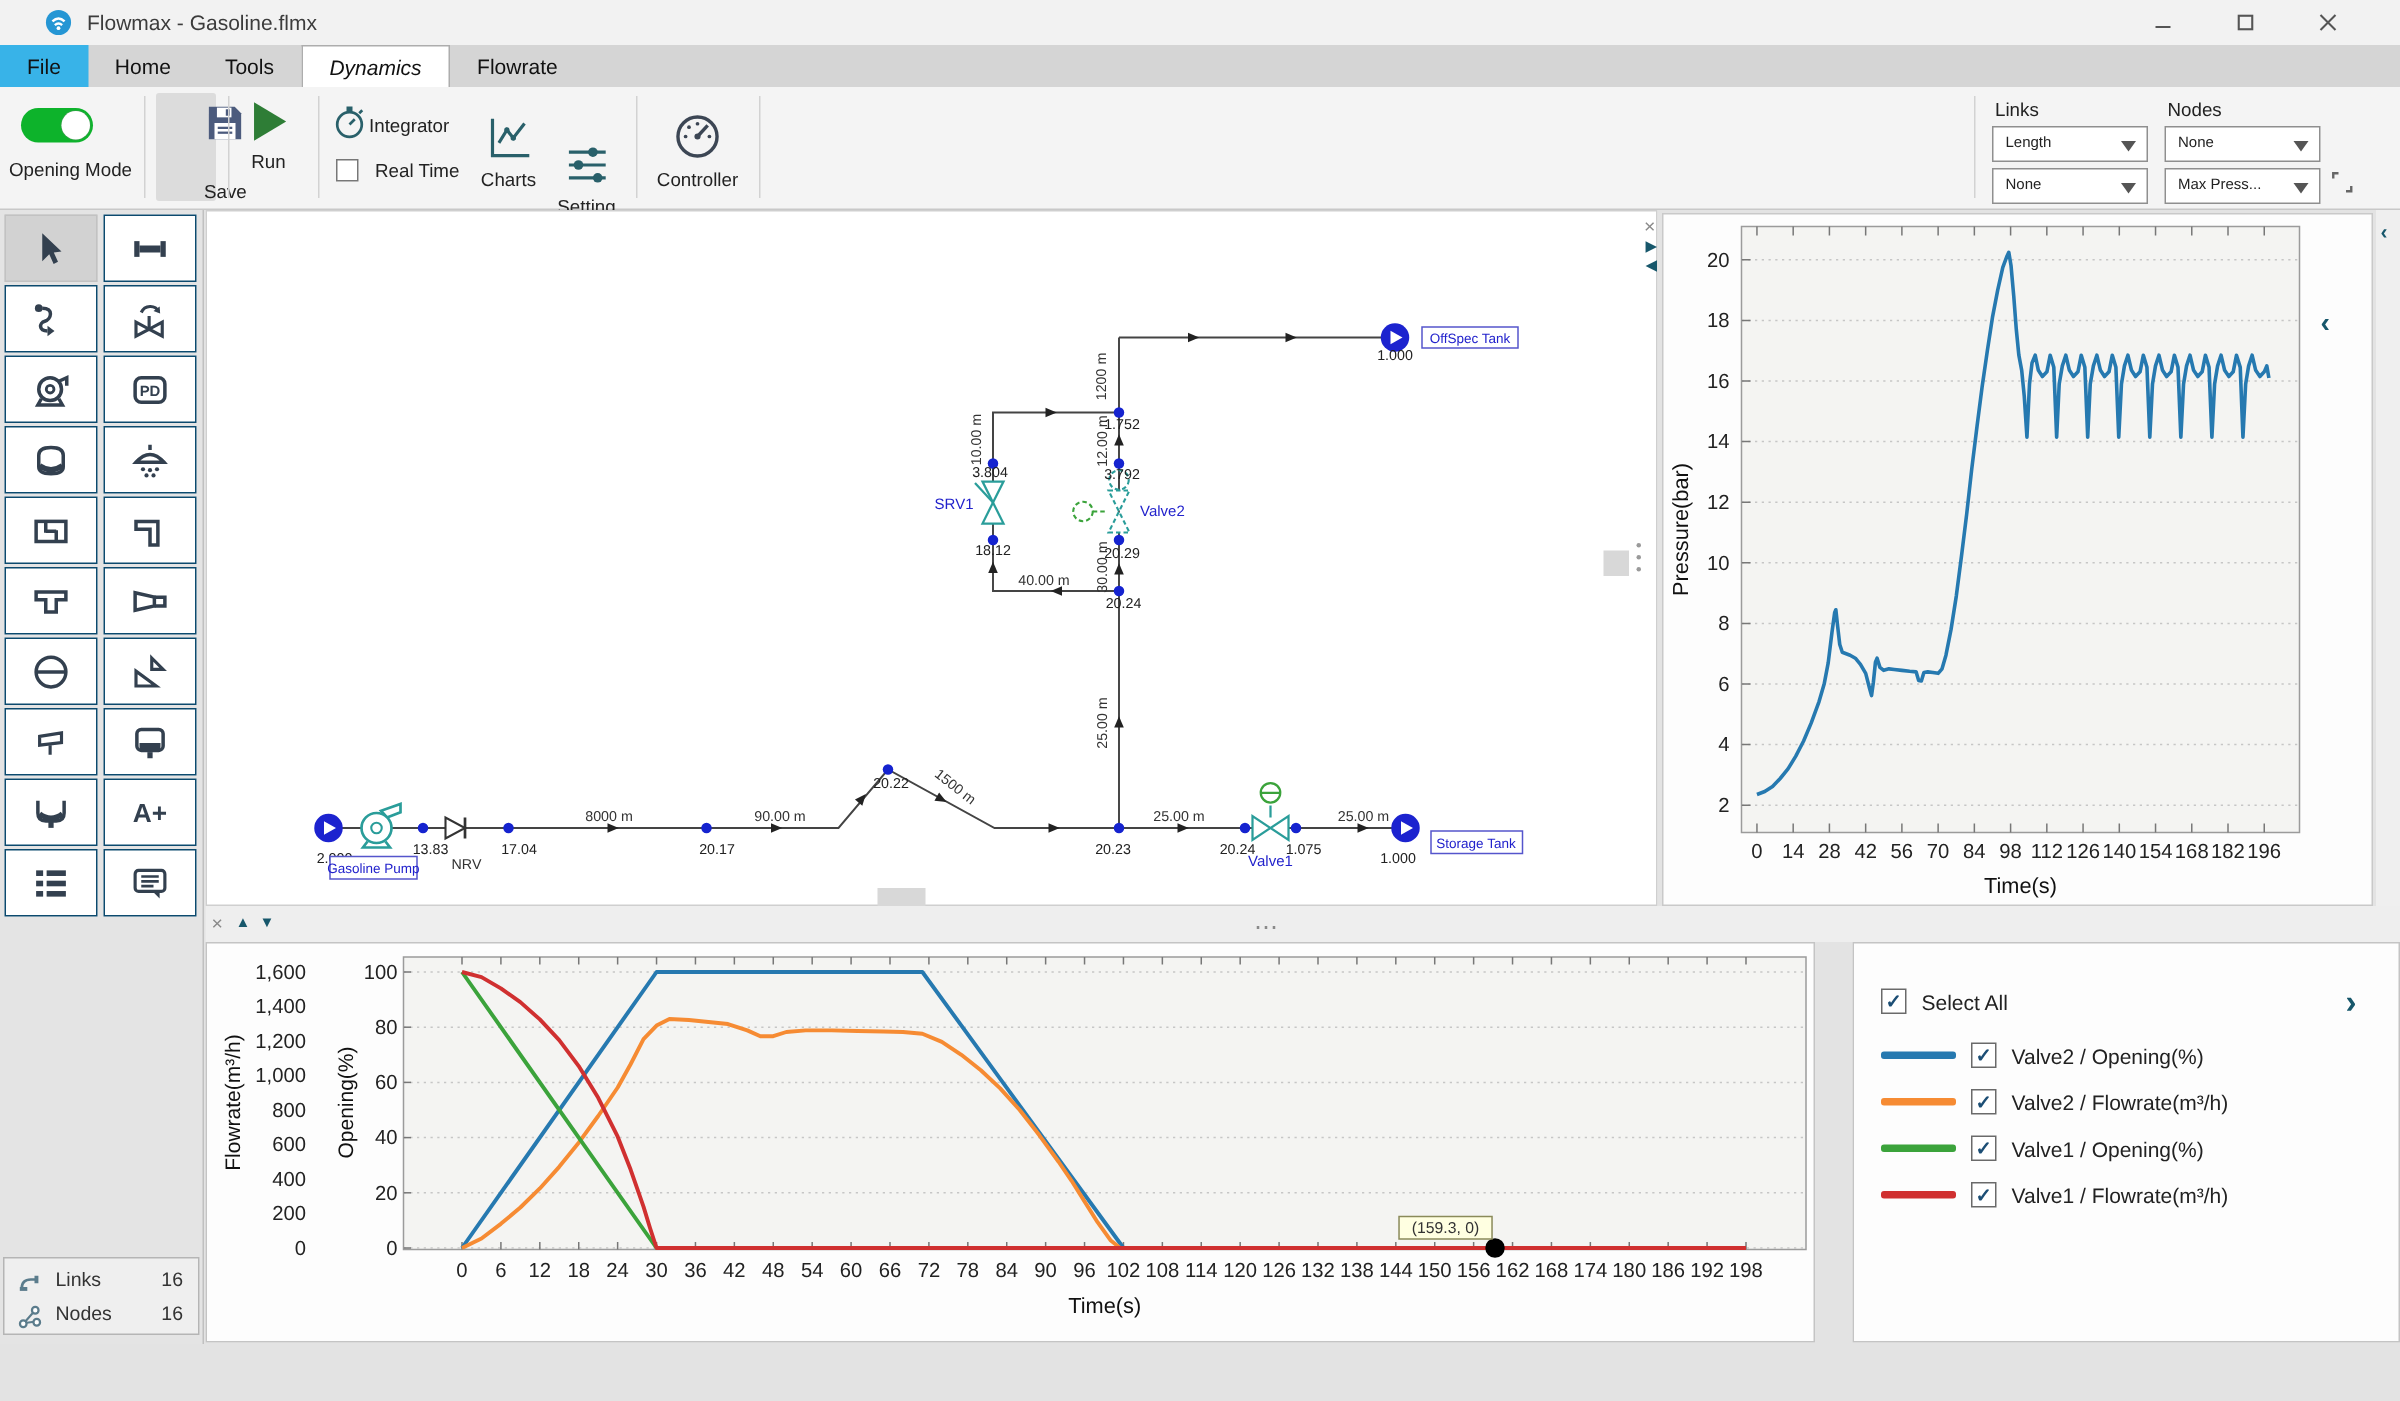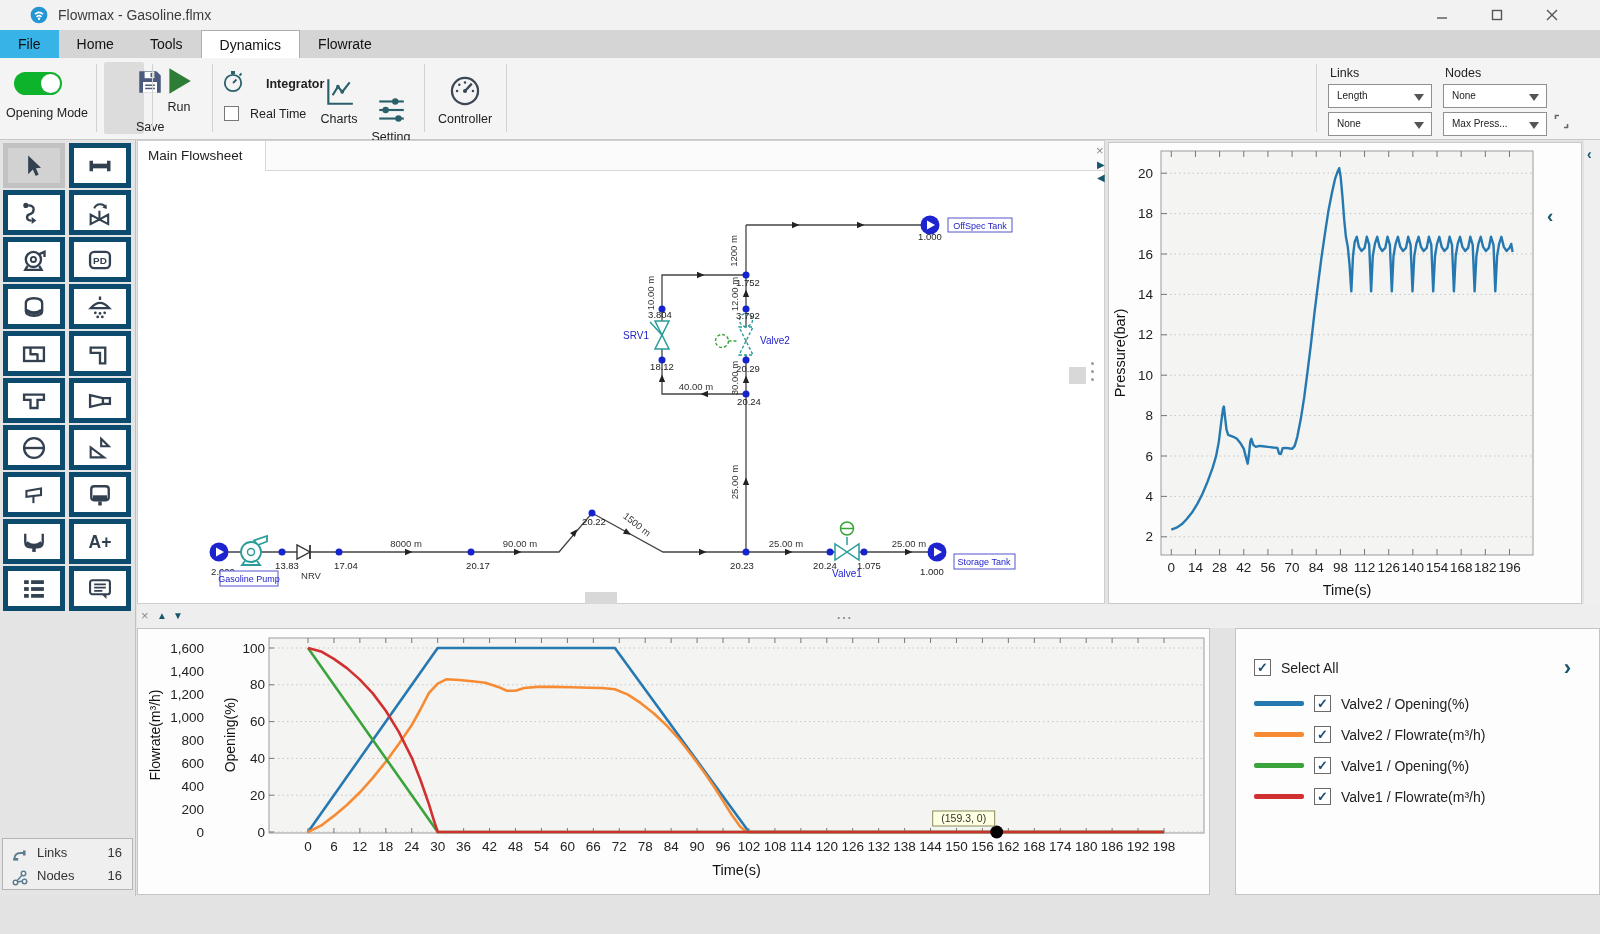--- a/index.html
+++ b/index.html
@@ -12,42 +12,42 @@
   #titlebar { left:0; top:0; width:1600px; height:30px; background:#f2f2f2; }
   #app-logo { left:30px; top:6px; width:18px; height:18px; }
   #window-title { left:58px; top:7px; font-size:14px; color:#3c3c3c; }
   .winbtn { top:4px; width:34px; height:22px; color:#555; text-align:center; }
   .winbtn svg { margin-top:5px; }
 
   
   #tabbar { left:0; top:30px; width:1600px; height:28px; background:#d5d5d5; display:flex; }
   .tab { height:28px; line-height:28px; padding:0 18px; font-size:14px; color:#111; }
   .tab.accent { background:#38b3e8; }
-  .tab.active { background:#fff; border:1px solid #adadad; border-bottom:none; }
+  .tab.active { background:#fff; border:1px solid #adadad; border-bottom:none;font-style:italic; }
 
   
   #ribbon { left:0; top:58px; width:1600px; height:82px; background:#f4f4f4; border-bottom:1px solid #c8c8c8; }
   .vsep { position:absolute; top:6px; height:68px; width:1px; background:#d2d2d2; }
   .rlabel { position:absolute; font-size:12.5px; color:#222; }
   #dyn-toggle { left:14px; top:14px; width:48px; height:23px; border-radius:12px; background:#0db32b; }
   #dyn-toggle .knob { position:absolute; right:2px; top:2px; width:19px; height:19px; border-radius:50%; background:#fff; box-shadow:0 0 1px #888; }
   #save-btn { left:104px; top:4px; width:40px; height:72px; background:#dcdcdc; border-radius:2px; text-align:center;padding-left:32px; }
   #run-btn { left:158px; top:8px; width:42px; text-align:center; }
   .chk { position:absolute; width:15px; height:15px; border:1px solid #777; background:#fff; }
   .icon-btn { position:absolute; text-align:center; }
 
   
   .dd { position:absolute; width:104px; height:24px; border:1px solid #8f8f8f; background:#fff;
         font-size:10px; line-height:22px; padding-left:8px; color:#222; }
   .dd::after { content:""; position:absolute; right:7px; top:9px; width:0; height:0;
         border:5px solid transparent; border-top:7px solid #555; }
 
   
   #sidebar { left:0; top:140px; width:136px; height:756px; background:#e4e4e4; border-right:1px solid #c0c0c0; }
-  .tool { position:absolute; width:62px; height:45px; background:#fff; border:5px solid #0c4a6e;
+  .tool { position:absolute; width:62px; height:45px; background:#fff; border:1px solid #0c4a6e;
           display:flex; align-items:center; justify-content:center; }
   .tool.selected { background:#d2d2d2; border-color:#c2c2c2; }
   #counters { position:absolute; left:2px; top:698px; width:131px; height:52px; border:1px solid #b5b5b5; background:#efefef; }
   .cnt-row { position:absolute; left:8px; width:115px; height:20px; font-size:13px; color:#333; }
   .cnt-row .num { position:absolute; right:4px; }
   .cnt-row .lbl { position:absolute; left:26px; }
 
   
   #flowsheet-panel { left:137px; top:140px; width:968px; height:464px; background:#fff; border:1px solid #cfcfcf; }
   #fs-header { position:absolute; left:0; top:0; width:100%; height:30px; background:#fbfbfb; border-bottom:1px solid #d7d7d7; }
@@ -147,21 +147,21 @@
       <div class="rlabel" style="position:relative">Run</div>
     </div>
     <div class="vsep" style="left:212px"></div>
 
     <svg class="abs" style="left:222px; top:12px" width="22" height="24" viewBox="0 0 22 24">
       <rect x="9" y="1" width="4" height="3" fill="#29606a"></rect>
       <line x1="17.5" y1="5.5" x2="19.5" y2="3.5" stroke="#29606a" stroke-width="1.8"></line>
       <circle cx="11" cy="13" r="8.2" fill="none" stroke="#29606a" stroke-width="1.8"></circle>
       <path d="M11 13 L14.5 9.5" stroke="#29606a" stroke-width="1.8"></path>
     </svg>
-    <div class="rlabel" style="left:266px; top:19px;font-weight:bold;">Integrator</div>
+    <div class="rlabel" style="left:246px; top:19px;">Integrator</div>
     <div class="chk" style="left:224px; top:48px;"></div>
     <div class="rlabel" style="left:250px; top:49px;">Real Time</div>
 
     <div class="icon-btn" style="left:316px; top:18px; width:46px;">
       <svg width="32" height="32" viewBox="0 0 30 30">
         <path d="M5 3 V26 H28" fill="none" stroke="#29606a" stroke-width="2"></path>
         <polyline points="9,18 14,10 18,15 25,6" fill="none" stroke="#29606a" stroke-width="2"></polyline>
         <circle cx="14" cy="10" r="1.7" fill="#29606a"></circle>
           <circle cx="18" cy="15" r="1.7" fill="#29606a"></circle>
       </svg>
@@ -360,23 +360,20 @@
           <circle cx="12.5" cy="4.5" r="2.2" fill="#fff" stroke="#5b7c8c" stroke-width="1.5"></circle>
           <circle cx="13.5" cy="12.5" r="2.2" fill="#fff" stroke="#5b7c8c" stroke-width="1.5"></circle>
         </svg>
         <span class="lbl">Nodes</span>
         <span class="num">16</span>
       </div>
     </div>
   </div>
 
   <div id="flowsheet-panel" class="abs">
-    <div id="fs-header">
-      <div id="fs-tab">Main Flowsheet</div>
-    </div>
 
     <svg id="flowsheet-svg" width="968" height="434">
 
       <g stroke="#444" stroke-width="1.3" fill="none">
         <polyline points="90,381 421,381 454,342 525,381 790,381"></polyline>
         <line x1="608" y1="381" x2="608" y2="54"></line>
         <line x1="608" y1="54" x2="783" y2="54"></line>
         <polyline points="608,104 524,104 524,223 608,223"></polyline>
       </g>
 

